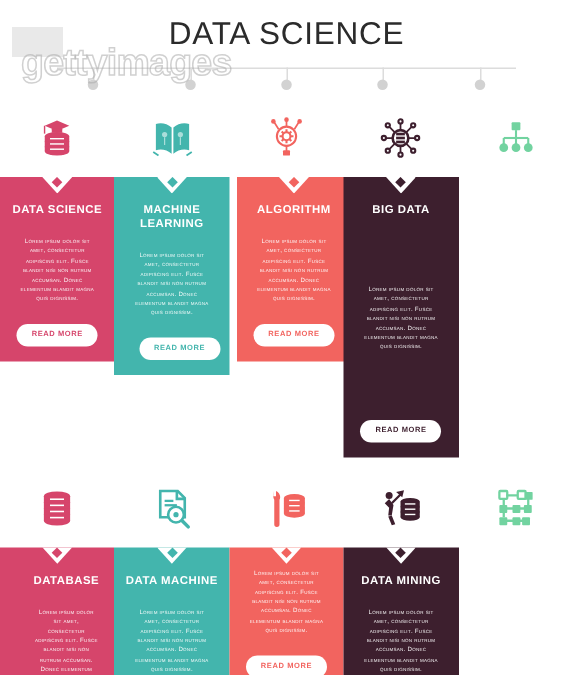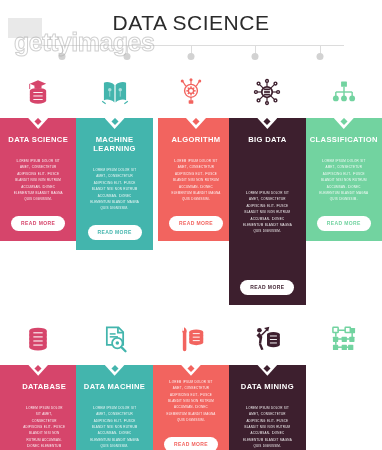--- a/index.html
+++ b/index.html
@@ -182,21 +182,21 @@
           <svg width="28" height="28" viewBox="0 0 48 48" fill="#43b5ad">
             <path d="M23 12 C18 7 10 6 5 8 L5 38 C10 36 18 37 23 42 Z"></path>
             <path d="M25 12 C30 7 38 6 43 8 L43 38 C38 36 30 37 25 42 Z"></path>
             <circle cx="15" cy="20" r="3" fill="#fff" opacity="0.55"></circle>
             <circle cx="33" cy="20" r="3" fill="#fff" opacity="0.55"></circle>
             <path d="M15 23 L15 32 M33 23 L33 32" stroke="#fff" stroke-width="1.4" opacity="0.55" fill="none"></path>
             <path d="M2 40 L8 44 M46 40 L40 44" stroke="#43b5ad" stroke-width="2" fill="none"></path>
           </svg>
         </span>
       </div>
-      <div class="panel" style="background: rgb(67, 181, 173);">
+      <div class="panel" style="background: rgb(67, 181, 173); align-items: flex-end;">
         <div class="notch">
           <div class="diamond" style="background: rgb(67, 181, 173);"></div>
         </div>
         <div class="card-title">MACHINE LEARNING</div>
         <div class="body-text">Lorem ipsum dolor sit amet, consectetur adipiscing elit. Fusce blandit nisi non rutrum accumsan. Donec elementum blandit magna quis dignissim.</div>
         <button class="read-more" style="color: rgb(67, 181, 173);">READ MORE</button>
       </div>
     </div>
     <div class="card">
       <div class="icon-area">
@@ -285,28 +285,20 @@
             <line x1="10" y1="24" x2="38" y2="24" stroke="#72d3a0" stroke-width="2.4"></line>
             <line x1="10" y1="24" x2="10" y2="31" stroke="#72d3a0" stroke-width="2.4"></line>
             <line x1="24" y1="24" x2="24" y2="31" stroke="#72d3a0" stroke-width="2.4"></line>
             <line x1="38" y1="24" x2="38" y2="31" stroke="#72d3a0" stroke-width="2.4"></line>
             <circle cx="10" cy="35" r="5"></circle>
             <circle cx="24" cy="35" r="5"></circle>
             <circle cx="38" cy="35" r="5"></circle>
           </svg>
         </span>
       </div>
-      <div class="panel" style="background: rgb(114, 211, 160);">
-        <div class="notch">
-          <div class="diamond" style="background: rgb(114, 211, 160);"></div>
-        </div>
-        <div class="card-title">CLASSIFICATION</div>
-        <div class="body-text">Lorem ipsum dolor sit amet, consectetur adipiscing elit. Fusce blandit nisi non rutrum accumsan. Donec elementum blandit magna quis dignissim.</div>
-        <button class="read-more" style="color: rgb(114, 211, 160);">READ MORE</button>
-      </div>
     </div>
   </div>
 <div class="row bottom">
     <div class="card">
       <div class="icon-area">
         <span>
           <svg width="28" height="28" viewBox="0 0 48 48" fill="#d6456b">
             <ellipse cx="24" cy="10" rx="15" ry="5.5"></ellipse>
             <rect x="9" y="10" width="30" height="7"></rect>
             <ellipse cx="24" cy="17" rx="15" ry="5.5"></ellipse>

